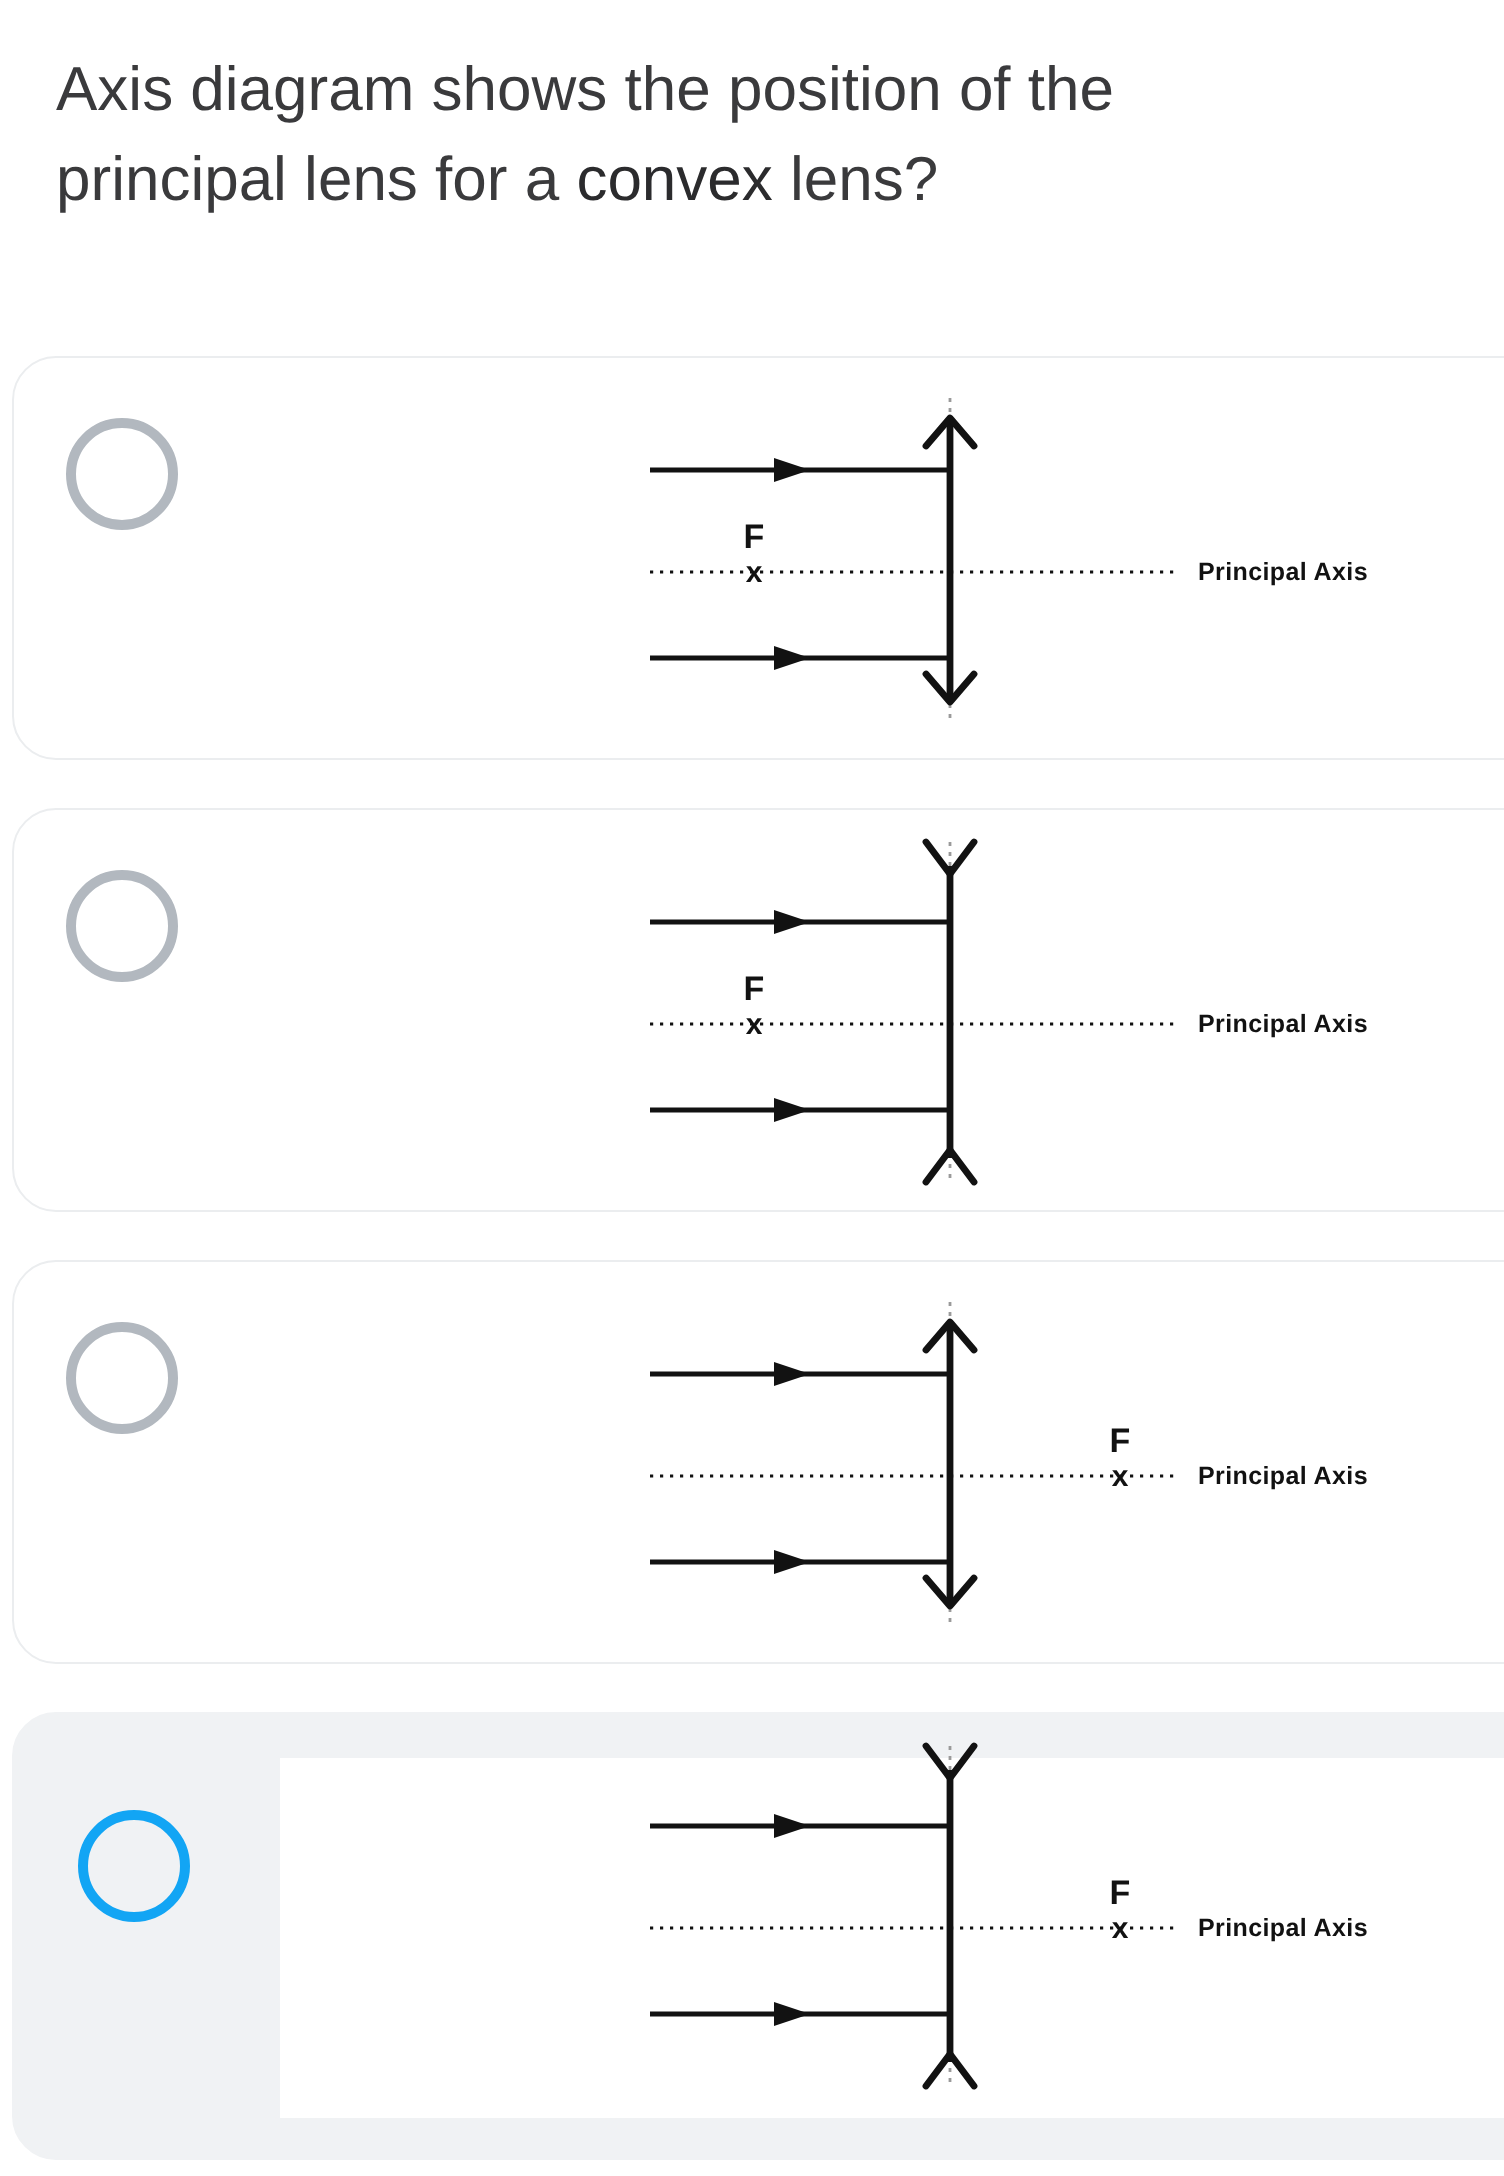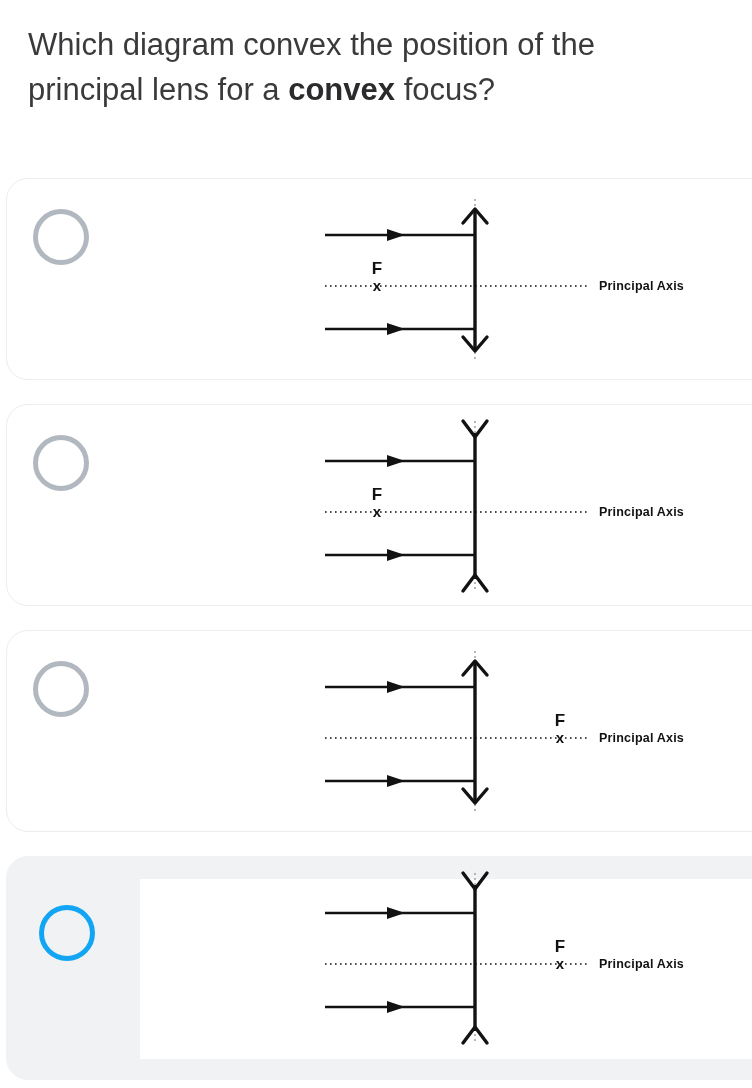--- a/index.html
+++ b/index.html
@@ -20,21 +20,21 @@
     position: absolute;
     left: 28px;
     top: 22px;
     width: 760px;
     font-size: 31px;
     line-height: 45px;
     color: #3a3a3c;
     font-weight: 400;
     white-space: nowrap;
   }
-  .question .b { font-weight: 700; color: #2b2b2d; }
+  .question .b { font-weight: 400; color: #2b2b2d; }
 
   
   .options {
     position: absolute;
     left: 0;
     top: 178px;
     width: 752px;
   }
   .option-card {
     position: relative;
@@ -110,24 +110,24 @@
   }
   .lbl-axis { font-size: 12.5px; letter-spacing: 0.2px; }
   .lbl-f { font-size: 17px; }
   .lbl-x { font-size: 15px; }
 </style>
 </head>
 <body>
 
 <div class="question">
   <div>
-    <span>Which diagram convex the position of the</span>
+    <span>Axis diagram shows the position of the</span>
   </div>
   <div>
-    <span>principal lens for a </span><span class="b">convex</span><span> focus?</span>
+    <span>principal lens for a </span><span class="b">convex</span><span> lens?</span>
   </div>
 </div>
 
 <div class="options">
 
   <div class="option-card">
     <div class="radio"></div>
     <div class="img-panel">
       <div class="diagram">
         <svg width="770" height="202" viewBox="0 0 770 202">

